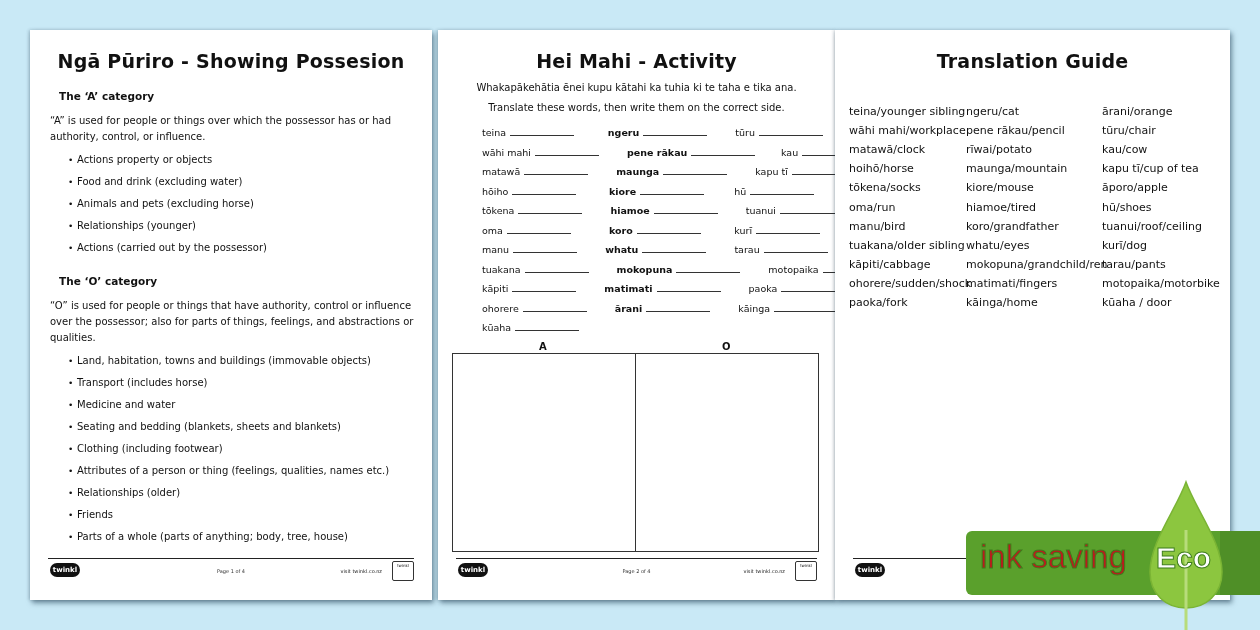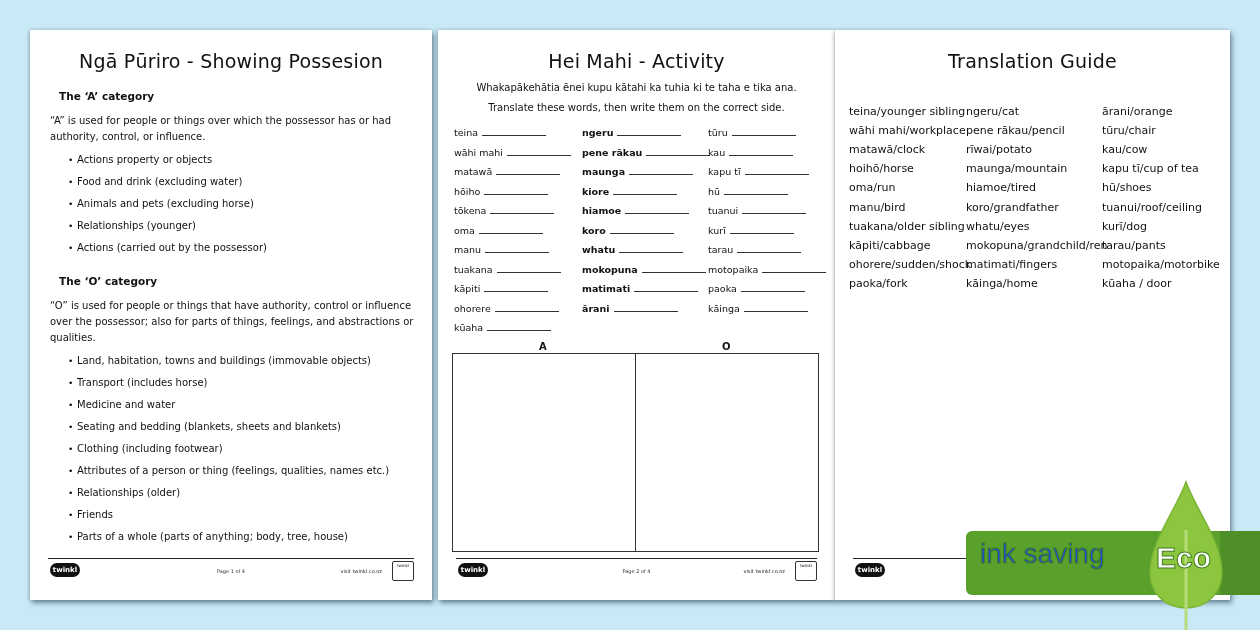--- a/index.html
+++ b/index.html
@@ -16,21 +16,21 @@
     height: 570px;
     background: #fff;
     box-shadow: 2px 3px 5px rgba(30,60,80,0.55), -1px 0 3px rgba(30,60,80,0.25);
   }
   #page1 { left: 30px; width: 402px; }
   #page2 { left: 438px; width: 397px; }
   #page3 { left: 835px; width: 395px; }
 
   .title {
     position: absolute; left: 0; right: 0; text-align: center;
-    font-weight: normal; font-size: 19px; top: 20px; letter-spacing: 0.2px;
+    font-weight: bold; font-size: 19px; top: 20px; letter-spacing: 0.2px;
   }
 
   
   .p1-body { position: absolute; left: 20px; right: 14px; top: 50px; font-size: 10px; }
   .p1-heading { font-weight: bold; font-size: 10.5px; margin: 9px; line-height: 15px; }
   .p1-para { margin: 0; line-height: 16px; }
   .p1-list { list-style: none; margin: 4px 0 0 0; padding: 0 0 0 18px; }
   .p1-list li { line-height: 22px; position: relative; padding-left: 9px; }
   .p1-list li::before { content: "•"; position: absolute; left: 0; top: 0; font-size: 9px; }
   .gap { height: 6px; }
@@ -46,21 +46,21 @@
   .visit { position: absolute; right: 50px; top: 538px; font-size: 5px; color: #222; }
   .badge {
     position: absolute; right: 18px; top: 531px; width: 20px; height: 18px;
     border: 1px solid #333; border-radius: 2px; font-size: 4px; text-align: center; line-height: 8px;
   }
 
   
   .p2-instr { position: absolute; left: 0; right: 0; text-align: center; font-size: 10px; }
   .vocab-grid { position: absolute; left: 16px; top: 93px; width: 370px; }
   .vocab-row { display: flex; height: 19.5px; align-items: center; }
-  .vocab-cell { font-size: 9.5px; white-space: nowrap; }
+  .vocab-cell { font-size: 9.5px; white-space: nowrap; margin-left: 28px; }
   .vocab-cell.c1 { width: 128px; }
   .vocab-cell.c2 { width: 126px; font-weight: bold; }
   .vocab-cell.c3 { width: 116px; }
   .blank { display: inline-block; width: 64px; border-bottom: 1px solid #333; margin-left: 4px; vertical-align: baseline; }
 
   .ao-header { position: absolute; top: 311px; font-weight: bold; font-size: 10px; }
   .ao-box {
     position: absolute; left: 14px; top: 323px; width: 365px; height: 197px;
     border: 1px solid #333; display: flex;
   }
@@ -77,21 +77,21 @@
 
   
   .eco-bar {
     position: absolute; left: 966px; top: 531px; width: 294px; height: 64px;
     background: #5aa02c; border-radius: 6px 0 0 6px;
   }
   .eco-bar-dark {
     position: absolute; left: 1220px; top: 531px; width: 40px; height: 64px; background: #4f8f27;
   }
   .eco-text {
-    position: absolute; left: 980px; top: 538px; font-size: 28px; color: #1d4ed8;
+    position: absolute; left: 980px; top: 538px; font-size: 33px; color: #b91c1c;
     font-family: "Liberation Sans", sans-serif;
     -webkit-text-stroke: 1px #3e7e1c;
   }
   .eco-leaf { position: absolute; left: 1148px; top: 480px; width: 76px; height: 150px; }
   .eco-word {
     position: absolute; left: 1156px; top: 541px; font-size: 30px; font-weight: bold; color: #fff;
     font-family: "Liberation Sans", sans-serif;
     -webkit-text-stroke: 1px #3e7e1c;
   }
 </style>
@@ -224,20 +224,25 @@
         <div class="tg-cell c1">matawā/clock</div>
         <div class="tg-cell c2">rīwai/potato</div>
         <div class="tg-cell c3">kau/cow</div>
       </div>
     <div class="tg-row">
         <div class="tg-cell c1">hoihō/horse</div>
         <div class="tg-cell c2">maunga/mountain</div>
         <div class="tg-cell c3">kapu tī/cup of tea</div>
       </div>
     <div class="tg-row">
+        <div class="tg-cell c1">tōkena/socks</div>
+        <div class="tg-cell c2">kiore/mouse</div>
+        <div class="tg-cell c3">āporo/apple</div>
+      </div>
+    <div class="tg-row">
         <div class="tg-cell c1">oma/run</div>
         <div class="tg-cell c2">hiamoe/tired</div>
         <div class="tg-cell c3">hū/shoes</div>
       </div>
     <div class="tg-row">
         <div class="tg-cell c1">manu/bird</div>
         <div class="tg-cell c2">koro/grandfather</div>
         <div class="tg-cell c3">tuanui/roof/ceiling</div>
       </div>
     <div class="tg-row">

